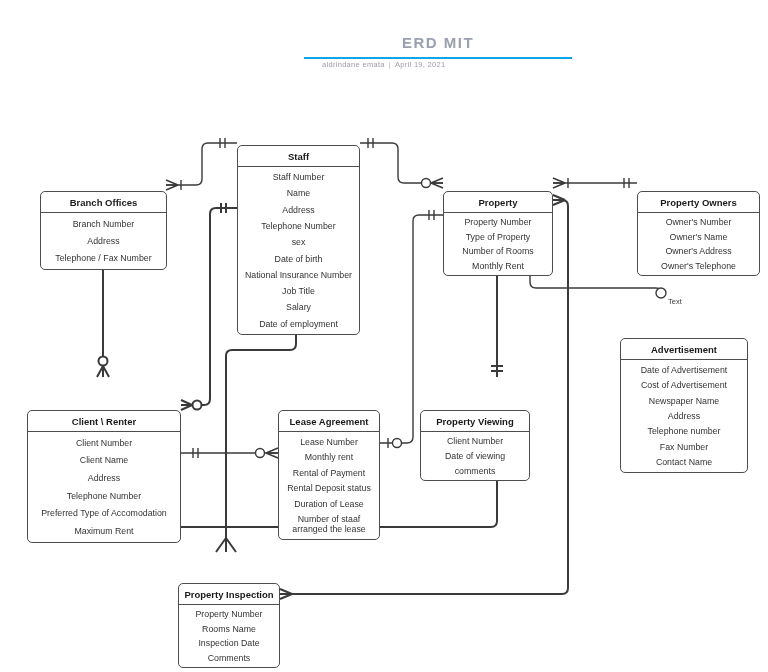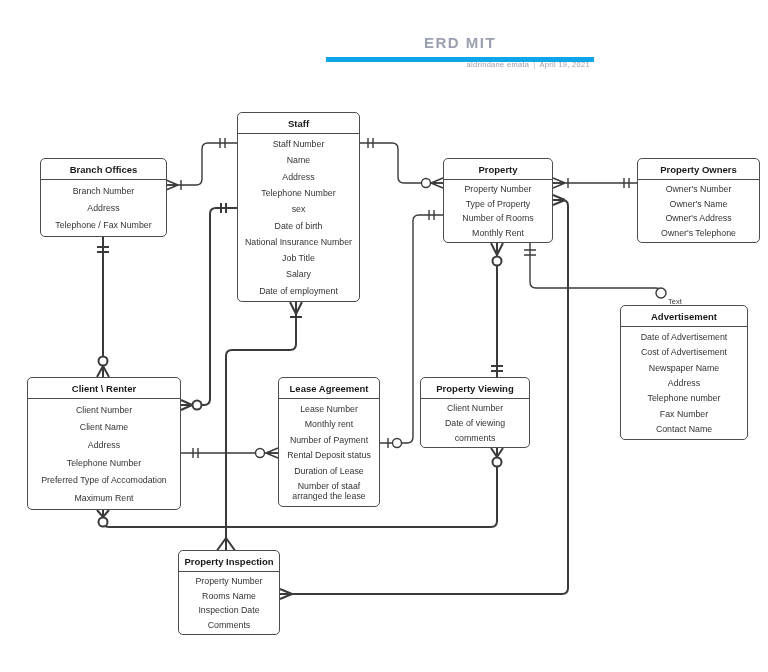--- a/index.html
+++ b/index.html
@@ -1,34 +1,34 @@
 <!DOCTYPE html>
 <html><head>
 <meta charset="utf-8">
 <style>
   html,body{margin:0;padding:0;background:#ffffff;}
   #canvas{position:relative;width:768px;height:672px;background:#ffffff;overflow:hidden;
           font-family:"Liberation Sans",sans-serif;}
   
-  .hdr{position:absolute;left:326px;top:34px;width:268px;text-align:center;
-       border-bottom:5px solid #0ea5e9;padding-bottom:6px;}
+  .hdr{position:absolute;left:304px;top:34px;width:268px;text-align:center;
+       border-bottom:2px solid #0ea5e9;padding-bottom:6px;}
   .hdr-title{font-size:15px;font-weight:bold;letter-spacing:1.5px;color:#9aa0af;}
-  .hdr-sub{position:absolute;left:322px;top:60px;width:268px;text-align:right;
+  .hdr-sub{position:absolute;left:322px;top:60px;width:268px;text-align:left;
            font-size:7.5px;color:#9a9da8;letter-spacing:0.3px;}
   .hdr-sub .sep{margin:0 4px;color:#b5b8c2;}
   
   svg#wires{position:absolute;left:0;top:0;width:768px;height:672px;}
   svg#wires g{fill:none;stroke:#3a3a3a;stroke-linecap:butt;stroke-linejoin:round;}
   svg#wires g.thin{stroke-width:1.4;}
   svg#wires g.thick{stroke-width:2;}
   svg#wires circle{fill:#ffffff;}
   svg#wires text{stroke:none;fill:#3a3a3a;font-size:7.5px;font-family:"Liberation Sans",sans-serif;}
   
   .entity{position:absolute;background:#ffffff;border:1px solid #4d4d4d;border-radius:5px;
-          display:flex;flex-direction:column;box-sizing:border-box;}
+          display:flex;flex-direction:column;box-sizing:border-box;margin-top:33px;}
   .entity-title{flex:0 0 auto;text-align:center;font-size:9.5px;font-weight:bold;color:#1a1a1a;
                 padding:5px 2px 4px 2px;border-bottom:1px solid #4d4d4d;}
   .entity-attrs{flex:1 1 auto;display:flex;flex-direction:column;justify-content:space-around;
                 padding:2px 0;}
   .entity-attrs .attr{text-align:center;font-size:8.8px;color:#333333;padding:0 3px;line-height:1.15;}
 </style>
 </head>
 <body>
 
 <div id="canvas">
@@ -179,21 +179,21 @@
         <div class="attr">Preferred Type of Accomodation</div>
         <div class="attr">Maximum Rent</div>
       </div>
   </div>
 
   <div class="entity" style="left:278px;top:377px;width:102px;height:130px">
     <div class="entity-title">Lease Agreement</div>
     <div class="entity-attrs">
         <div class="attr">Lease Number</div>
         <div class="attr">Monthly rent</div>
-        <div class="attr">Number of Payment</div>
+        <div class="attr">Rental of Payment</div>
         <div class="attr">Rental Deposit status</div>
         <div class="attr">Duration of Lease</div>
         <div class="attr">Number of staaf arranged the lease</div>
       </div>
   </div>
 
   <div class="entity" style="left:420px;top:377px;width:110px;height:71px">
     <div class="entity-title">Property Viewing</div>
     <div class="entity-attrs">
         <div class="attr">Client Number</div>

